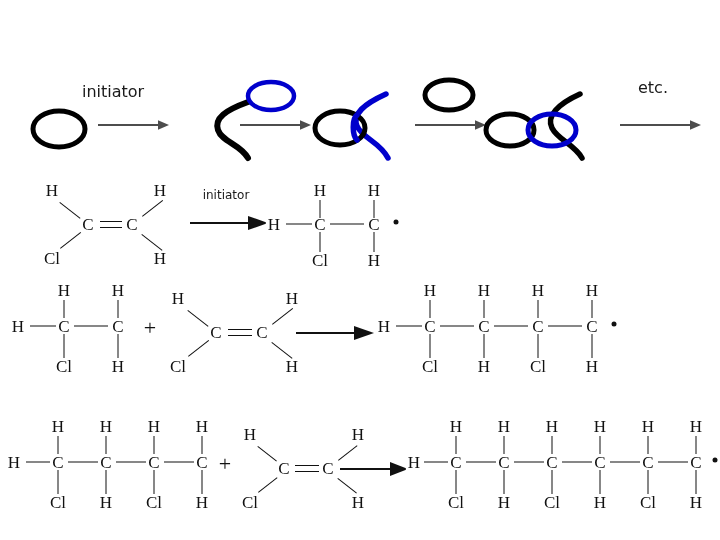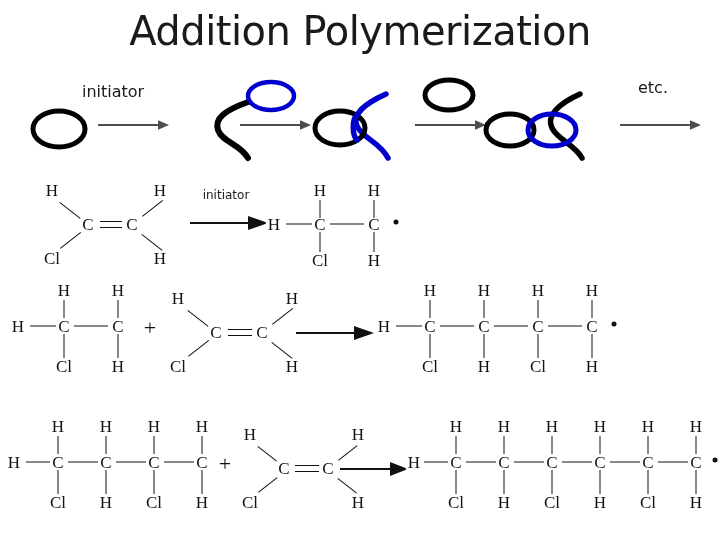--- a/index.html
+++ b/index.html
@@ -101,21 +101,20 @@
     font-size: 12px;
     color: #1a1a1a;
     white-space: nowrap;
   }
 </style>
 </head>
 <body>
 
 <div class="slide">
 
-  <div id="page-title">Addition Polymerization</div>
 
   <div class="abs" style="left:0; top:72px; width:720px; height:100px;">
 
     <svg class="abs" style="left:28px; top:34px;" width="62" height="46">
       <ellipse cx="31" cy="23" rx="26" ry="18" fill="none" stroke="#000000" stroke-width="5"></ellipse>
     </svg>
 
     <div class="cartoon-label abs" style="left:82px; top:10px;">initiator</div>
     <svg class="abs" style="left:98px; top:46px;" width="72" height="14">
       <line x1="0" y1="7" x2="60" y2="7" stroke="#4d4d4d" stroke-width="2.2"></line>

